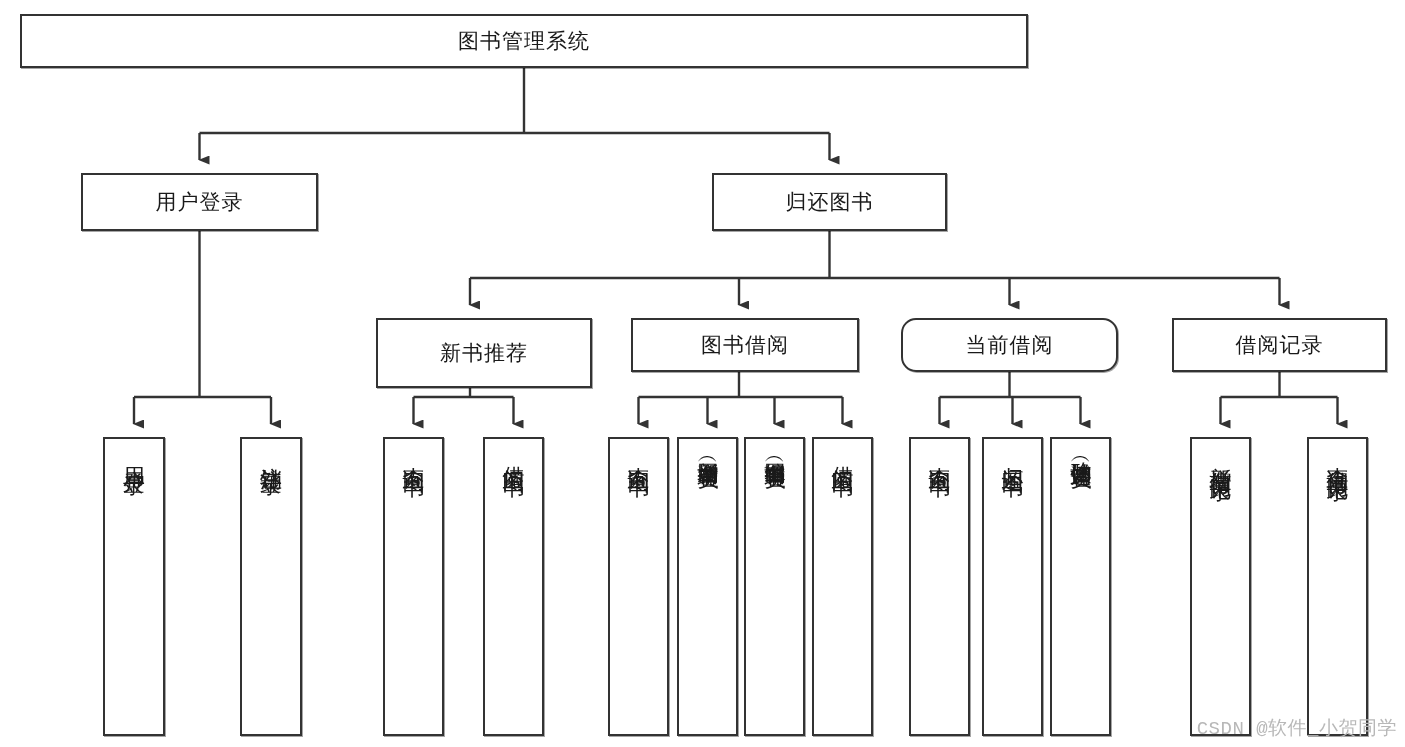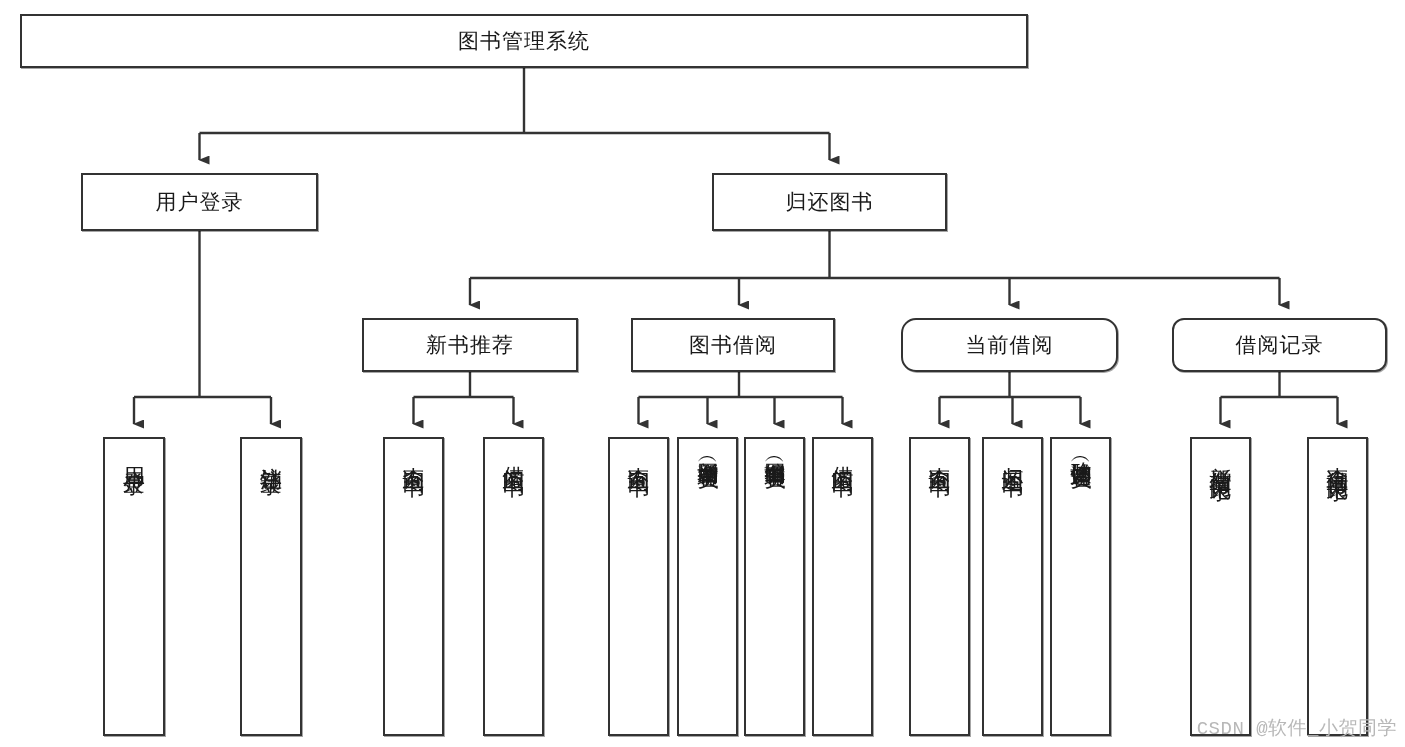--- a/index.html
+++ b/index.html
@@ -131,33 +131,33 @@
   </div>
 
   <div class="node" style="left: 81px; top: 173px; width: 237px; height: 58px;">
     <span class="label">用户登录</span>
   </div>
 
   <div class="node" style="left: 712px; top: 173px; width: 235px; height: 58px;">
     <span class="label">归还图书</span>
   </div>
 
-  <div class="node" style="left: 362px; top: 318px; width: 216px; height: 54px;">
+  <div class="node" style="left: 376px; top: 318px; width: 216px; height: 70px;">
     <span class="label">新书推荐</span>
   </div>
 
-  <div class="node" style="left: 631px; top: 318px; width: 204px; height: 54px;">
+  <div class="node" style="left: 631px; top: 318px; width: 228px; height: 54px;">
     <span class="label">图书借阅</span>
   </div>
 
   <div class="node" style="left: 901px; top: 318px; width: 217px; height: 54px; border-radius: 15px;">
     <span class="label">当前借阅</span>
   </div>
 
-  <div class="node" style="left: 1172px; top: 318px; width: 215px; height: 54px; border-radius: 12px;">
+  <div class="node" style="left: 1172px; top: 318px; width: 215px; height: 54px;">
     <span class="label">借阅记录</span>
   </div>
 
   <div class="node vertical" style="left: 103px; top: 437px; width: 62px; height: 299px;">
     <span class="label">用户登录</span>
   </div>
 
   <div class="node vertical" style="left: 240px; top: 437px; width: 62px; height: 299px;">
     <span class="label">注销登录</span>
   </div>

